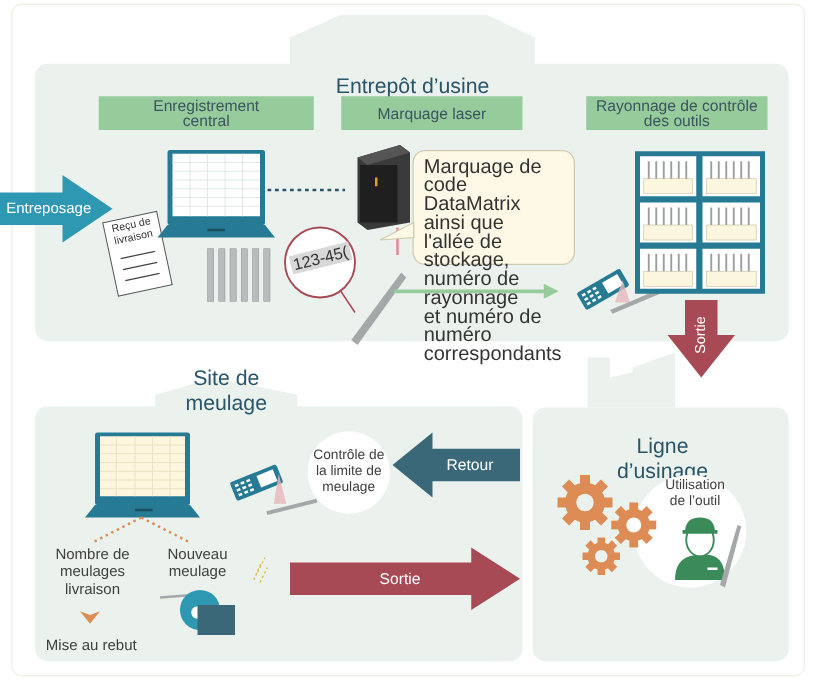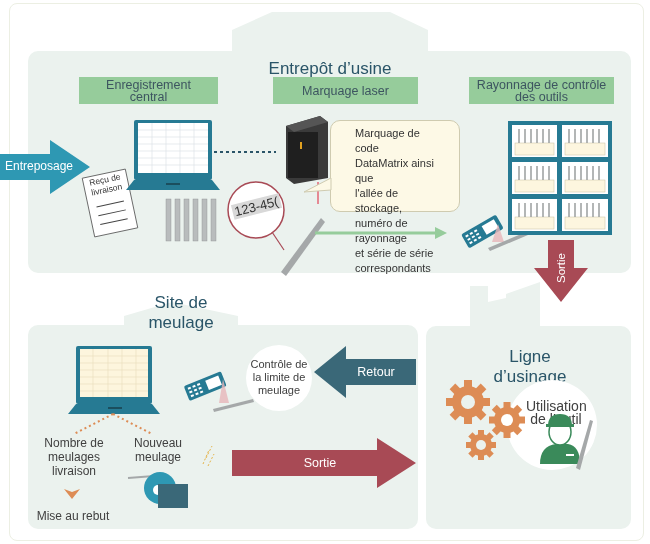--- a/index.html
+++ b/index.html
@@ -3,36 +3,36 @@
 <meta charset="utf-8">
 <style>
   html, body { margin:0; padding:0; background:#ffffff; }
   body { width:650px; height:544px; position:relative; overflow:hidden; font-family:"Liberation Sans", sans-serif; }
   .frame { position:absolute; left:9px; top:3px; width:633px; height:536px; border:1px solid #ecefe3; border-radius:8px; background:#fff; }
   .abs { position:absolute; }
   .panel { position:absolute; background:#ebf2ee; border-radius:10px; }
   .title { position:absolute; color:#2a5568; text-align:center; font-size:17px; line-height:20px; }
   .label-box { position:absolute; background:#96cc9b; color:#3d5560; font-size:12.5px; line-height:12px; text-align:center; display:flex; align-items:center; justify-content:center; }
   .small { font-size:12px; color:#404040; line-height:14px; text-align:center; }
-  .callout { position:absolute; background:#fdf9e6; border:1px solid #cfcbb0; border-radius:10px; font-size:11px; line-height:15px; color:#333; padding:5px 24px; box-sizing:border-box; }
+  .callout { position:absolute; background:#fdf9e6; border:1px solid #cfcbb0; border-radius:10px; font-size:16px; line-height:15px; color:#333; padding:5px 8px; box-sizing:border-box; }
   svg { position:absolute; overflow:visible; }
   .arrow-text { position:absolute; color:#fff; font-size:12.5px; text-align:center; }
 </style>
 </head>
 <body>
 
 <div class="frame"></div>
 
 <svg style="left:0;top:0;" width="650" height="300">
   <polygon points="232,30 272,12 390,12 428,30 428,60 232,60" fill="#ebf2ee"></polygon>
 </svg>
 <div class="panel" style="left:28px;top:51px;width:603px;height:222px;"></div>
 <div class="title" style="left:232px;top:36px;width:196px;margin-top:23px;">Entrepôt d’usine</div>
 
-<div class="label-box" style="left:79px;top:77px;width:139px;height:27px;">
+<div class="label-box" style="left:79px;top:77px;width:172px;height:27px;">
   <span style="width:90px;display:block;">Enregistrement central</span>
 </div>
 <div class="label-box" style="left:273px;top:77px;width:145px;height:27px;">
   <span>Marquage laser</span>
 </div>
 <div class="label-box" style="left:469px;top:77px;width:145px;height:27px;">
   <span style="width:130px;display:block;">Rayonnage de contrôle des outils</span>
 </div>
 
 <svg style="left:0;top:140px;" width="100" height="55">
@@ -96,21 +96,21 @@
   <line x1="46" y1="52" x2="58" y2="70" stroke="#a84a55" stroke-width="1.2"></line>
   <polygon points="55,92 95,38 99,42 60,96" fill="#a5a8a9"></polygon>
 </svg>
 <div class="abs" style="left:232px;top:199px;font-size:13px;color:#333;background:#d8d8d8;transform:rotate(-14deg);padding:0 2px;">123-45(</div>
 
 <div class="callout" style="left:330px;top:120px;width:130px;height:92px;">
   <div>Marquage de code</div>
   <div>DataMatrix ainsi que</div>
   <div>l'allée de stockage,</div>
   <div>numéro de rayonnage</div>
-  <div>et série de série</div>
+  <div>et numéro de numéro</div>
   <div>correspondants</div>
 </div>
 <svg style="left:304px;top:178px;" width="30" height="20">
   <polygon points="27,0 0,14 27,12" fill="#fdf9e6" stroke="#cfcbb0" stroke-width="1"></polygon>
 </svg>
 
 <svg style="left:315px;top:226px;" width="135" height="14">
   <line x1="0" y1="7" x2="124" y2="7" stroke="#96cc9b" stroke-width="3"></line>
   <polygon points="120,1 132,7 120,13" fill="#96cc9b"></polygon>
 </svg>
@@ -302,21 +302,21 @@
         <rect x="9" y="-3" width="6" height="6"></rect>
       <rect x="-3" y="-15" width="6" height="6" transform="rotate(45)"></rect>
         <rect x="-3" y="9" width="6" height="6" transform="rotate(45)"></rect>
       <rect x="-15" y="-3" width="6" height="6" transform="rotate(45)"></rect>
         <rect x="9" y="-3" width="6" height="6" transform="rotate(45)"></rect>
       <circle r="5" fill="#ebf2ee"></circle>
     </g>
   </g>
 </svg>
 
-<div class="abs small" style="left:526px;top:382px;width:60px;font-size:14px;line-height:13px;margin-top:18px;">
+<div class="abs small" style="left:526px;top:382px;width:60px;font-size:11px;line-height:13px;">
   <div>Utilisation</div>
   <div>de l’outil</div>
 </div>
 
 <svg style="left:536px;top:410px;" width="50" height="56">
   <path d="M4 54 Q4 36 20 34 L32 34 Q44 36 44 54 Z" fill="#3a8a5a"></path>
   <ellipse cx="24" cy="22" rx="11" ry="13" fill="#fff" stroke="#3a8a5a" stroke-width="1.5"></ellipse>
   <path d="M12 16 Q12 4 24 4 Q36 4 36 16 Z" fill="#3a8a5a"></path>
   <rect x="10" y="14" width="28" height="3" fill="#3a8a5a"></rect>
   <rect x="30" y="44" width="8" height="2" fill="#fff"></rect>

